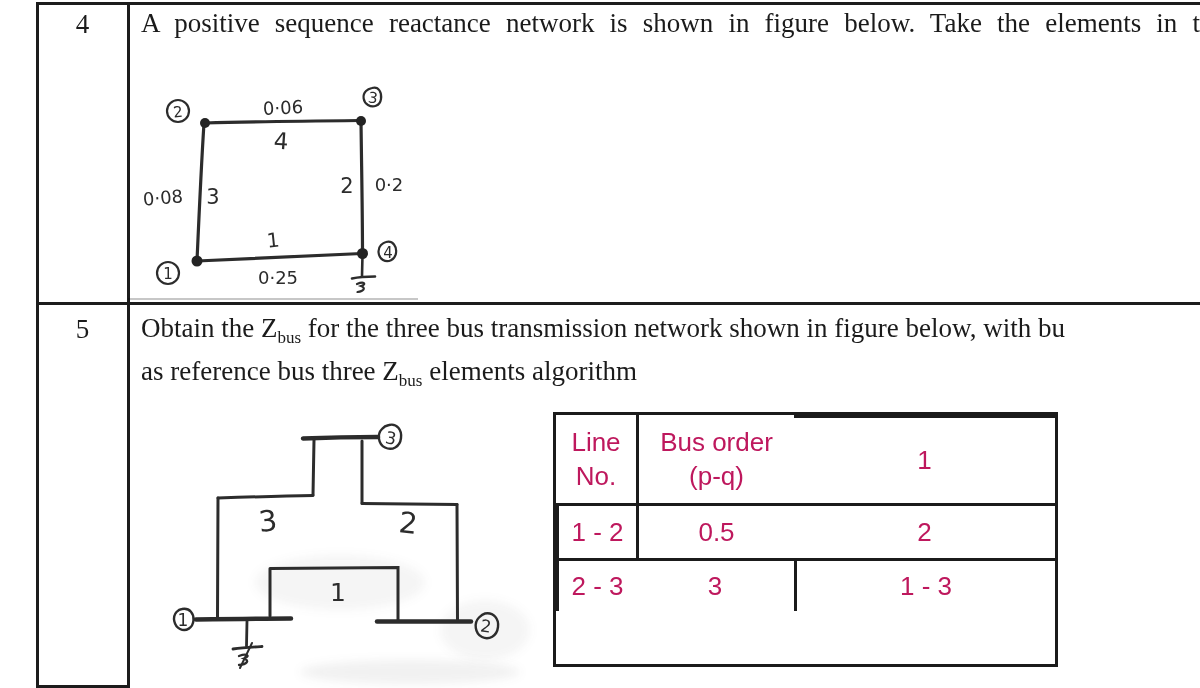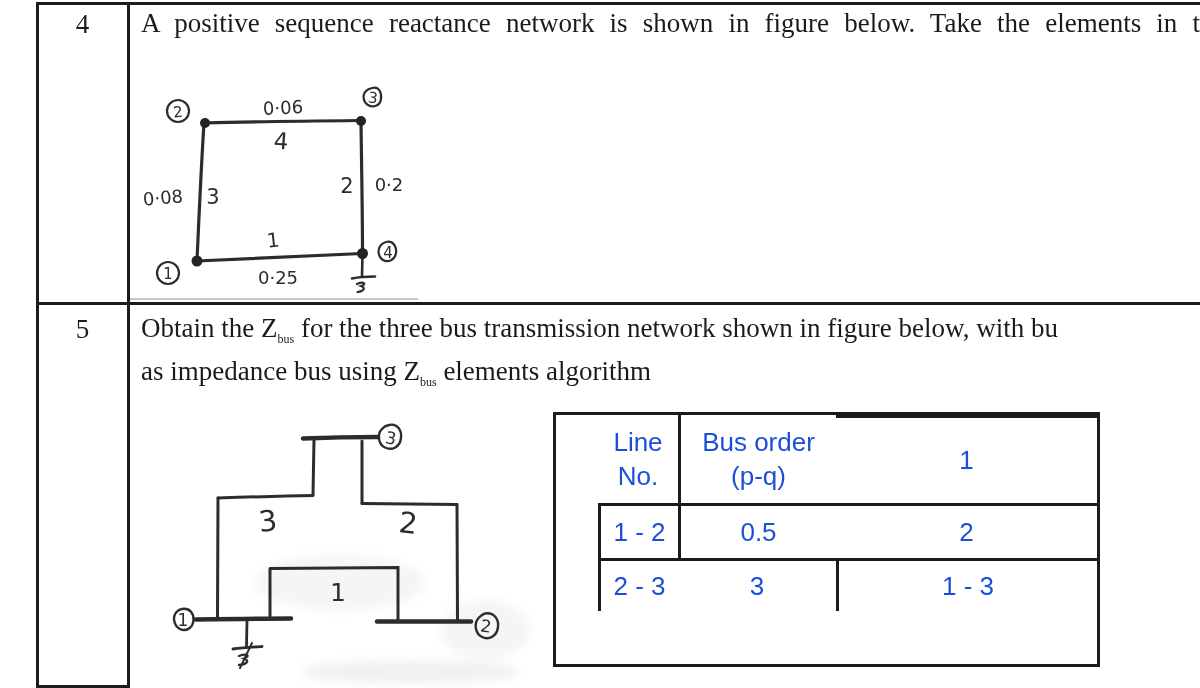--- a/index.html
+++ b/index.html
@@ -17,28 +17,28 @@
   .qnum{
     position:absolute;left:37px;width:91px;text-align:center;
     font-size:27px;line-height:43px;
   }
   .qtext{
     position:absolute;left:141px;width:1059px;overflow:hidden;
     font-size:27px;line-height:43px;white-space:nowrap;font-family:Liberation Serif, serif;
   }
   .qtext .tline{height:43px;overflow:hidden;}
   .qtext .just{white-space:normal;text-align:justify;text-align-last:justify;}
-  sub.zsub{font-size:12px;line-height:0;}
+  sub.zsub{font-size:17px;line-height:0;}
   
   .dtable{
     position:absolute;left:553px;top:412px;width:499px;
     border:3px solid #1b1b1b;background:#fff;
     display:grid;grid-template-columns:80px 158px 1fr;
     grid-template-rows:88px 55px 53px 53px;
-    font-family:"Liberation Sans", sans-serif;color:#1d4ed8;padding-left:42px;
+    font-family:"Liberation Sans", sans-serif;color:#be185d;
   }
   .dcell{
     display:flex;align-items:center;justify-content:center;
     font-size:26px;border-left:3px solid #1b1b1b;border-top:3px solid #1b1b1b;
   }
   .dcell.c1{border-left:none;}
   .dcell.r1{border-top:none;flex-direction:column;line-height:34px;}
   
   svg text{font-family:"DejaVu Sans", sans-serif;fill:#2c2c2c;}
   .smudge{position:absolute;border-radius:50%;filter:blur(5px);background:rgba(60,60,60,0.05);}
@@ -100,21 +100,21 @@
   <text x="213" y="204" font-size="21" text-anchor="middle">3</text>
   <text x="347" y="193" font-size="21" text-anchor="middle">2</text>
   <text x="389" y="191" font-size="18" text-anchor="middle">0·2</text>
   <text x="273" y="247" font-size="20" text-anchor="middle" transform="rotate(-6 273 240)">1</text>
   <text x="278" y="284" font-size="18" text-anchor="middle">0·25</text>
 </svg>
 
 <div class="qnum" style="top:308px;">5</div>
 <div class="qtext" style="top:307px;">
   <div class="tline"><span>Obtain the Z</span><sub class="zsub">bus</sub><span> for the three bus transmission network shown in figure below, with bu</span></div>
-  <div class="tline"><span>as impedance bus using Z</span><sub class="zsub">bus</sub><span> elements algorithm</span></div>
+  <div class="tline"><span>as reference bus three Z</span><sub class="zsub">bus</sub><span> elements algorithm</span></div>
 </div>
 
 <svg class="abs" style="left:160px;top:398px;" width="345" height="288" viewBox="160 398 345 288">
   <g stroke="#2c2c2c" fill="none" stroke-linecap="round">
 
     <path stroke-width="4.5" d="M303,438.5 C328,437.5 353,437 378,437"></path>
 
     <g>
       <path stroke-width="3" d="M314,440 L313,495"></path>
       <path stroke-width="3" d="M313,495.5 C281,496 249,497 218,498"></path>

